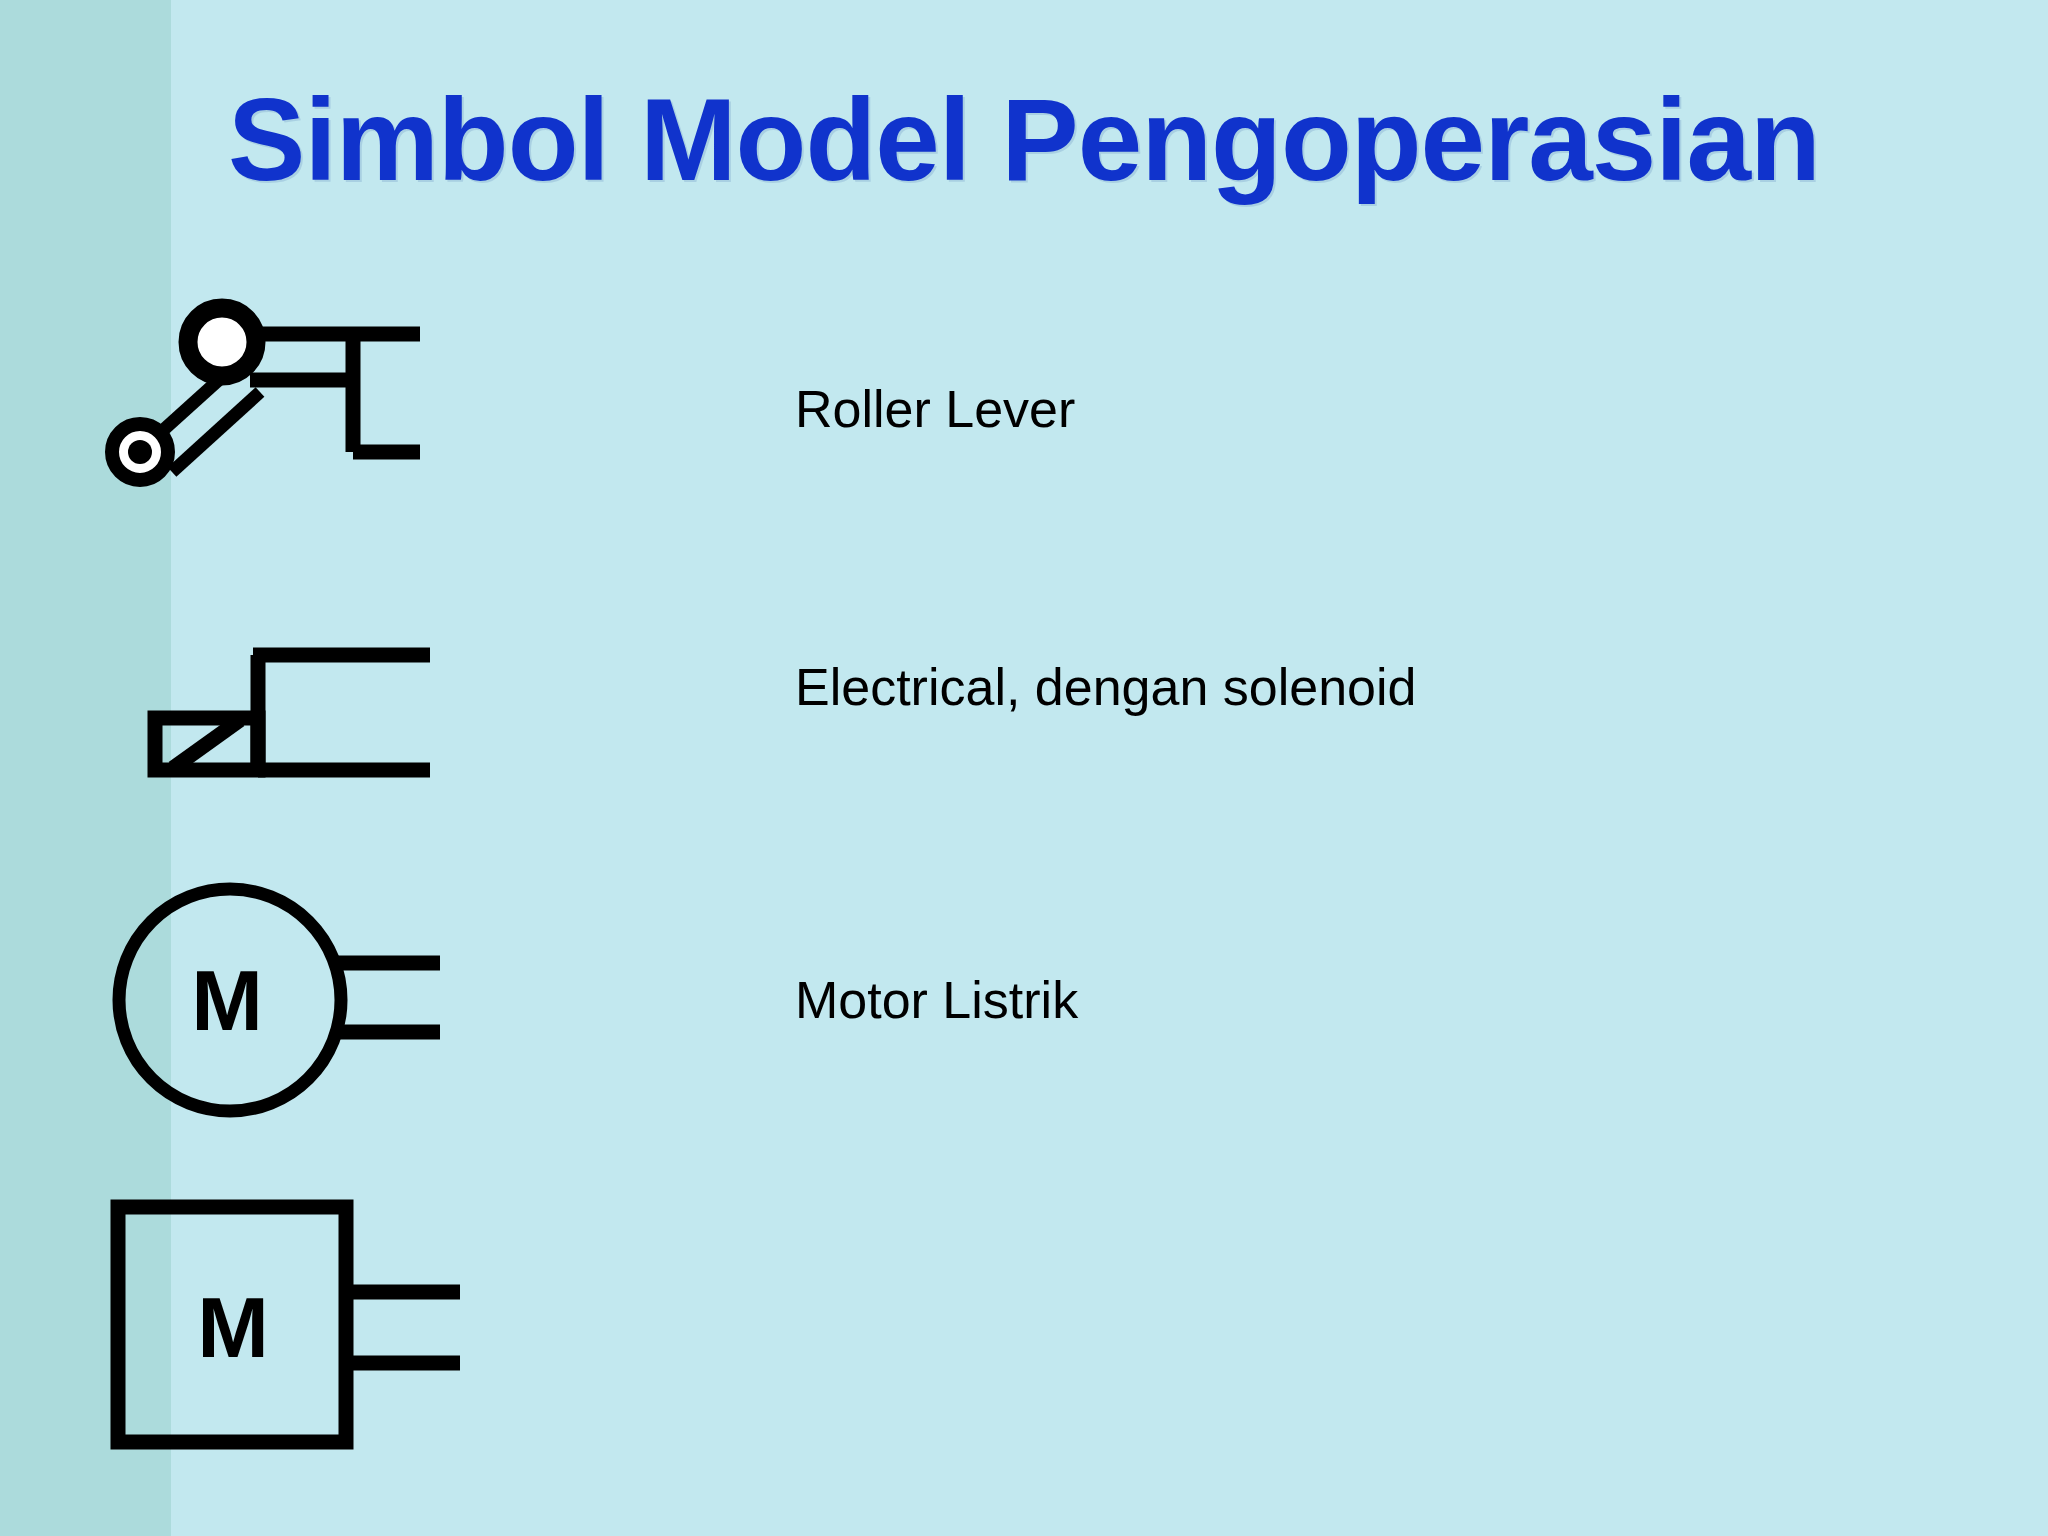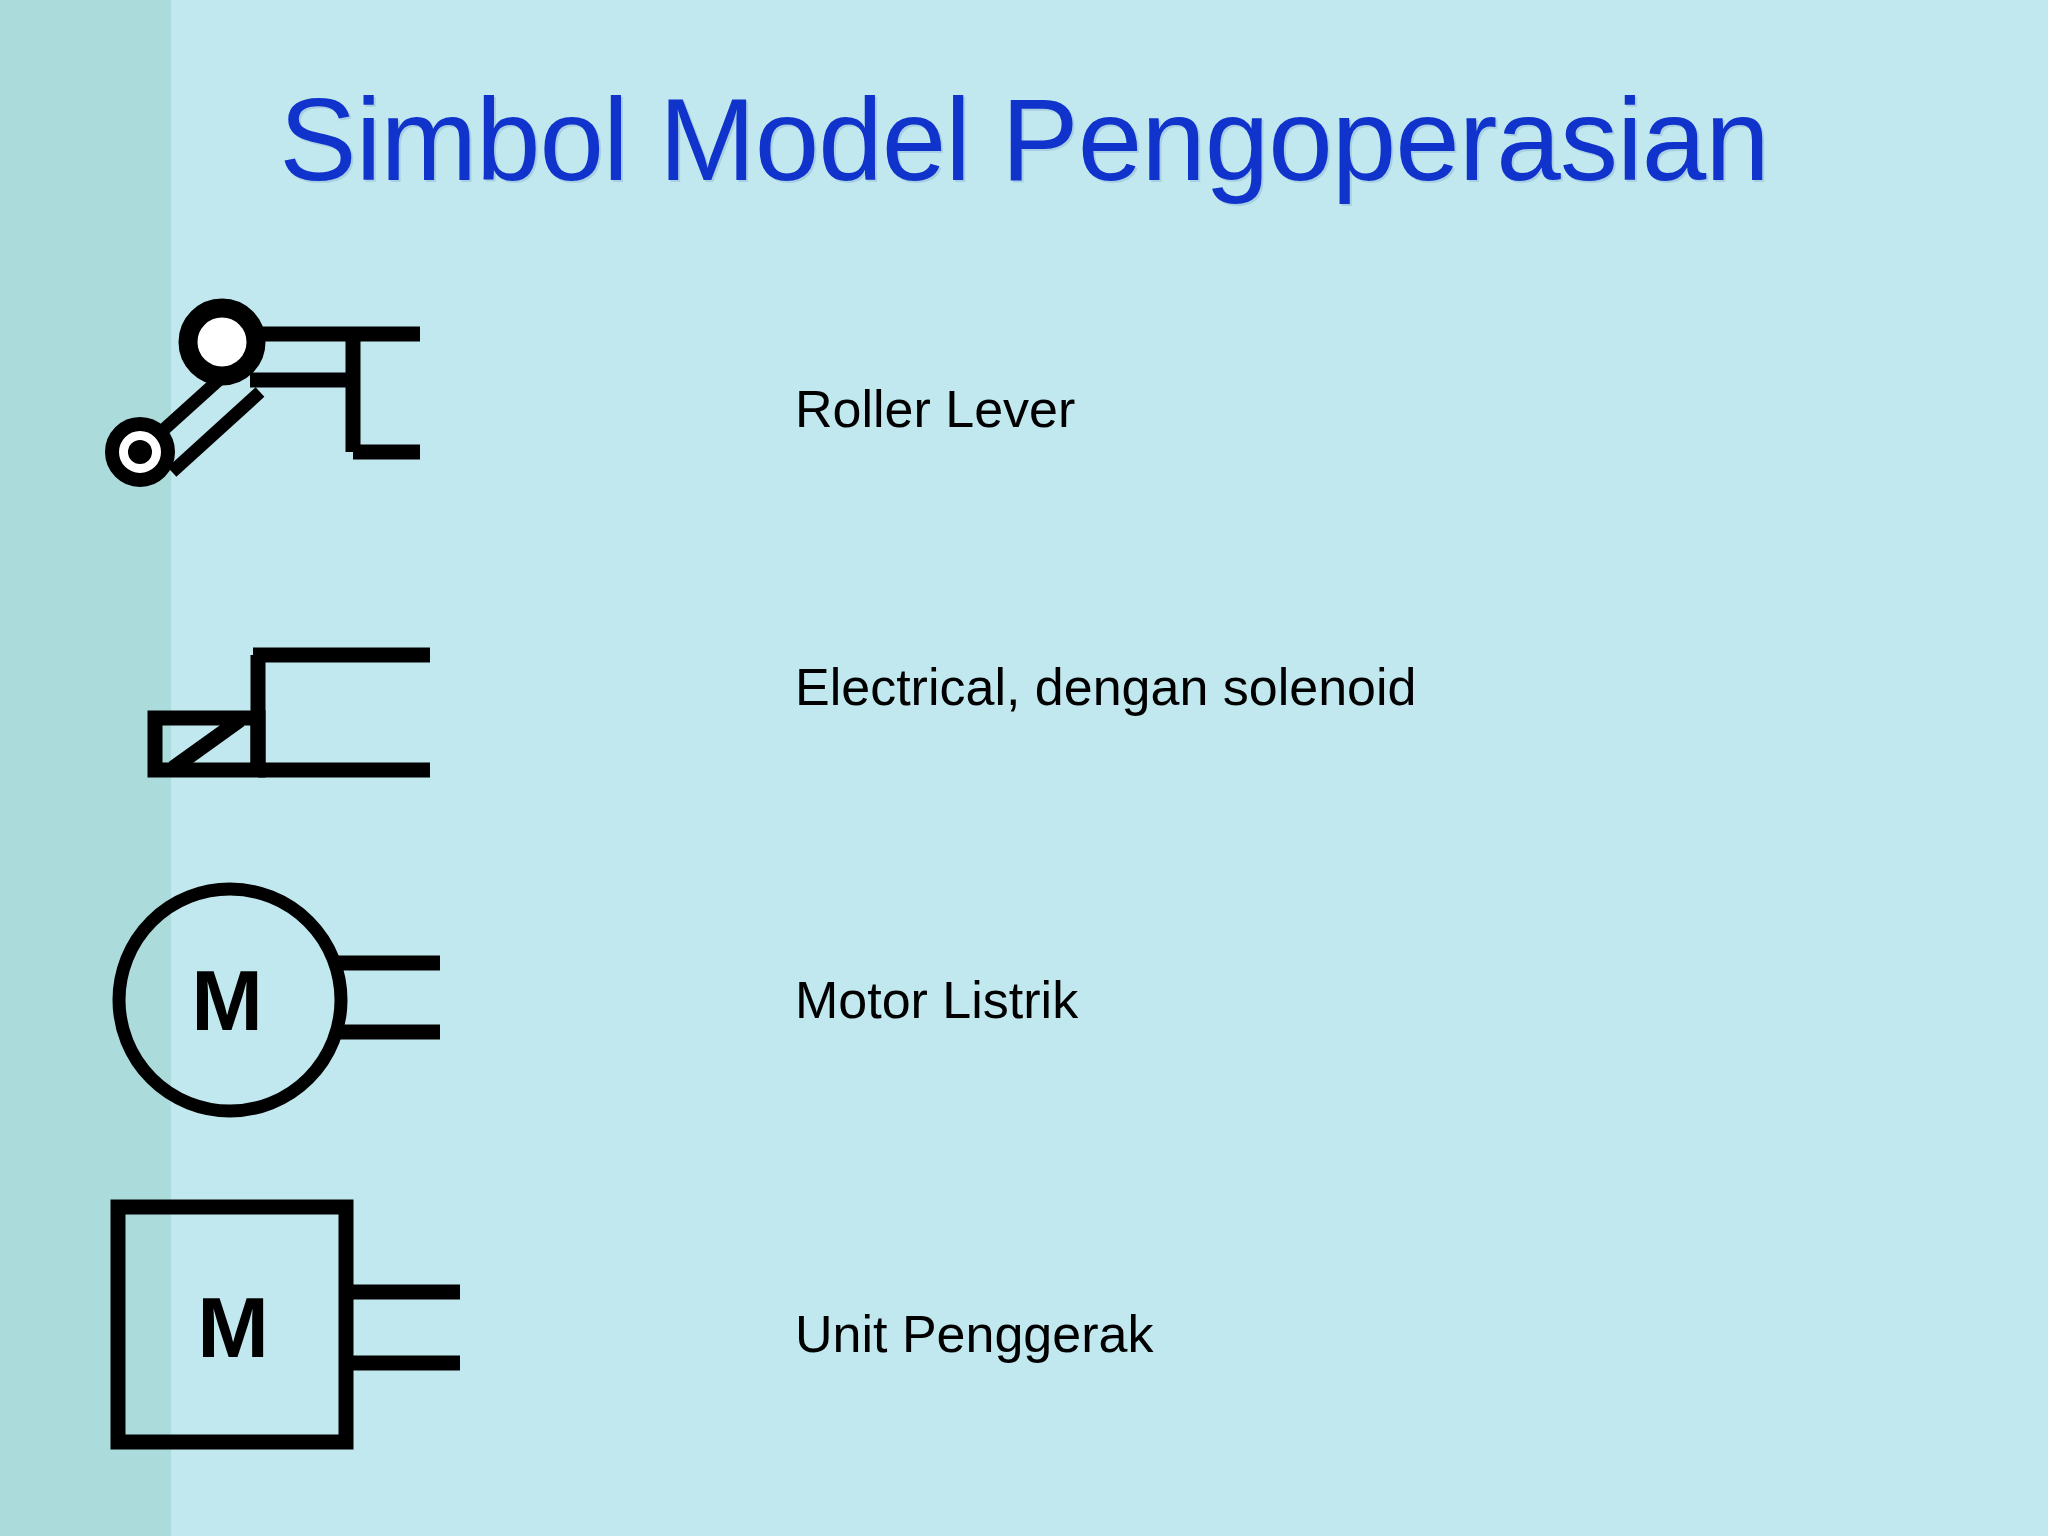--- a/index.html
+++ b/index.html
@@ -30,21 +30,21 @@
   }
   
   #title {
     position: absolute;
     left: 0;
     top: 78px;
     width: 2048px;
     text-align: center;
     color: #1033cc;
     font-size: 116px;
-    font-weight: normal;
+    font-weight: bold;
     letter-spacing: -1px;
     line-height: 124px;
     white-space: nowrap;
     text-shadow: 2px 2px 0 rgba(140,180,210,0.45);
   }
   
   .row {
     position: absolute;
     left: 0;
     width: 2048px;
@@ -150,16 +150,15 @@
     <div class="sym-wrap">
       <svg width="460" height="280" viewBox="0 0 460 280">
         <rect x="8" y="12" width="228" height="235" fill="none" stroke="#000000" stroke-width="15"></rect>
         <g stroke="#000000" stroke-width="15">
           <line x1="236" y1="97" x2="350" y2="97"></line>
           <line x1="236" y1="168" x2="350" y2="168"></line>
         </g>
         <text x="123" y="132" text-anchor="middle" dominant-baseline="central" font-family="Liberation Sans, sans-serif" font-size="86" font-weight="bold" fill="#000000">M</text>
       </svg>
     </div>
-    <div class="label">Unit Penggerak</div>
   </div>
 
 </div>
 
 </body></html>

